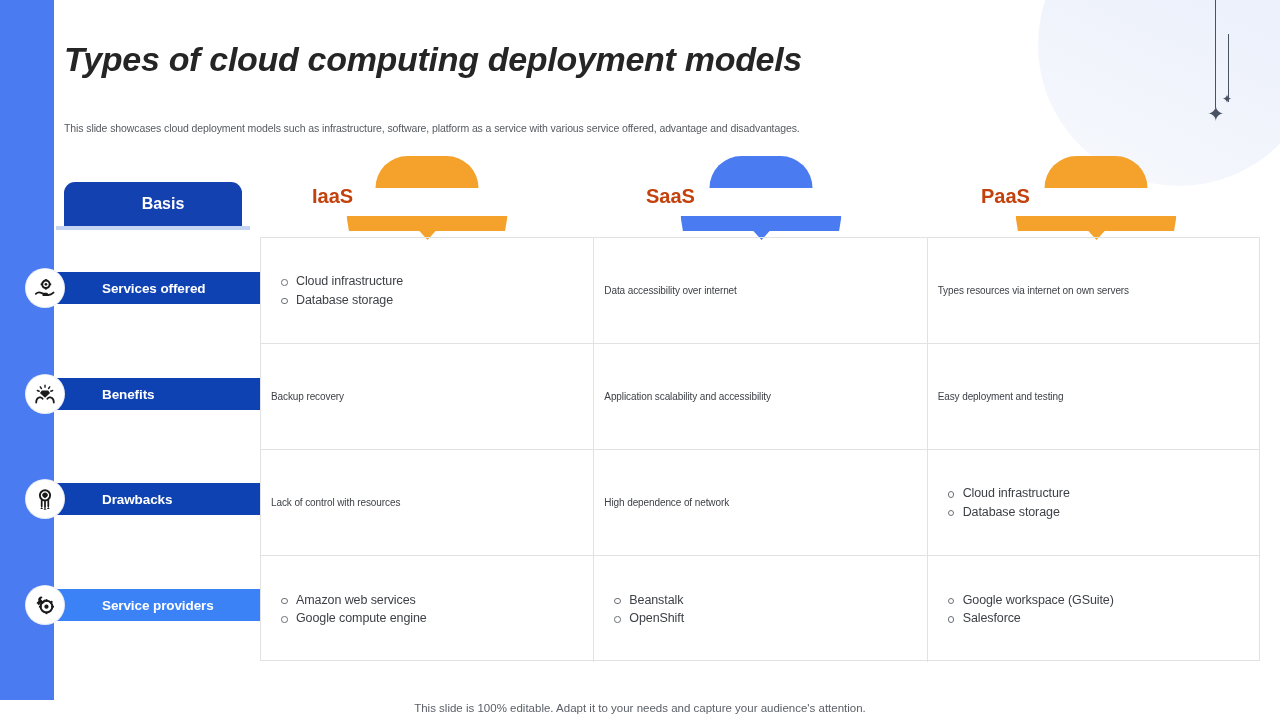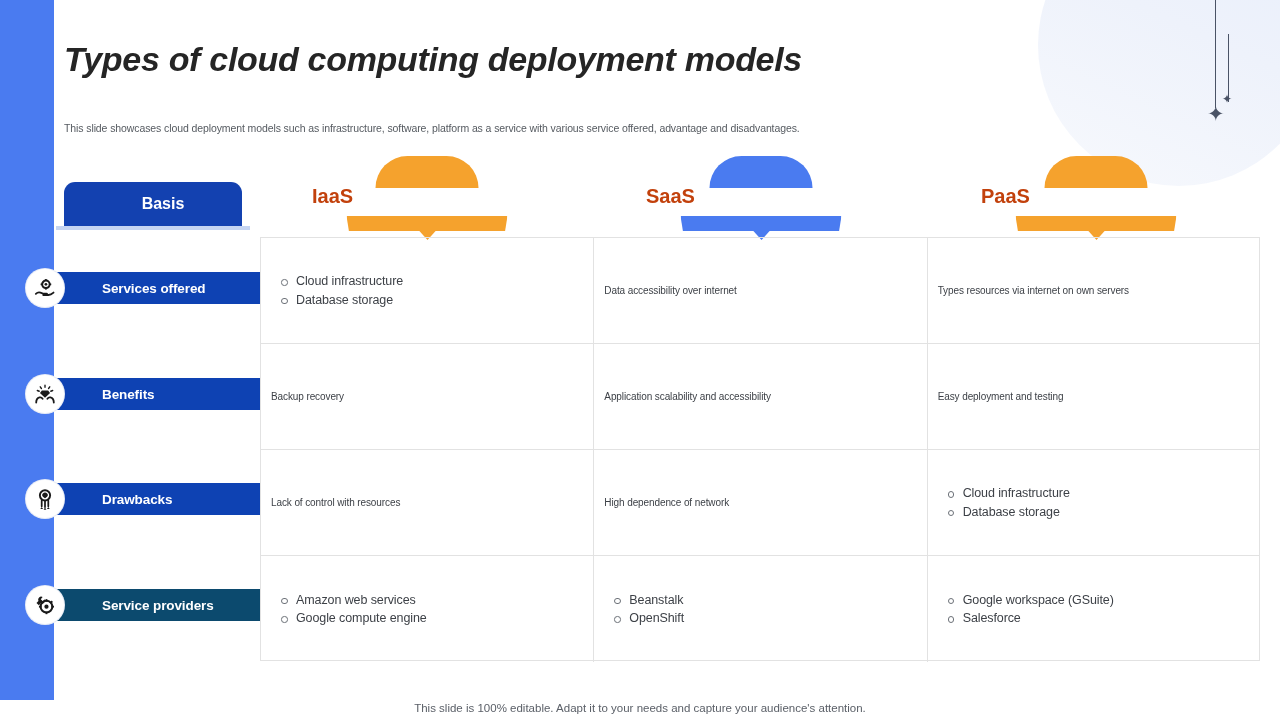--- a/index.html
+++ b/index.html
@@ -268,21 +268,21 @@
             </g>
             <g fill="#1a1a1a">
               <path d="M8.4 20.6l-1.5 2.4h3z"></path>
               <path d="M12 21.4l-1.5 2.2h3z"></path>
               <path d="M15.6 20.6l-1.5 2.4h3z"></path>
             </g>
           </svg>
         </div>
         <div class="txt">Drawbacks</div>
       </div>
-      <div class="rowlabel" style="top: 589px; background: #0c4a6e;">
+      <div class="rowlabel" style="top: 589px; background: #3b82f6;">
         <div class="rowicon">
           <svg width="22" height="22" viewBox="0 0 24 24">
             <circle cx="13.6" cy="13.8" r="6.4" fill="none" stroke="#1a1a1a" stroke-width="2.2"></circle>
             <circle cx="13.6" cy="13.8" r="2.3" fill="#1a1a1a"></circle>
             <g fill="#1a1a1a">
               <rect x="12.6" y="5.6" width="2" height="2.8"></rect>
               <rect x="12.6" y="19.2" width="2" height="2.8"></rect>
               <rect x="5.4" y="12.8" width="2.8" height="2"></rect>
               <rect x="19" y="12.8" width="2.8" height="2"></rect>
               <rect x="7.3" y="7.5" width="2" height="2.8" transform="rotate(-45 8.3 8.9)"></rect>

